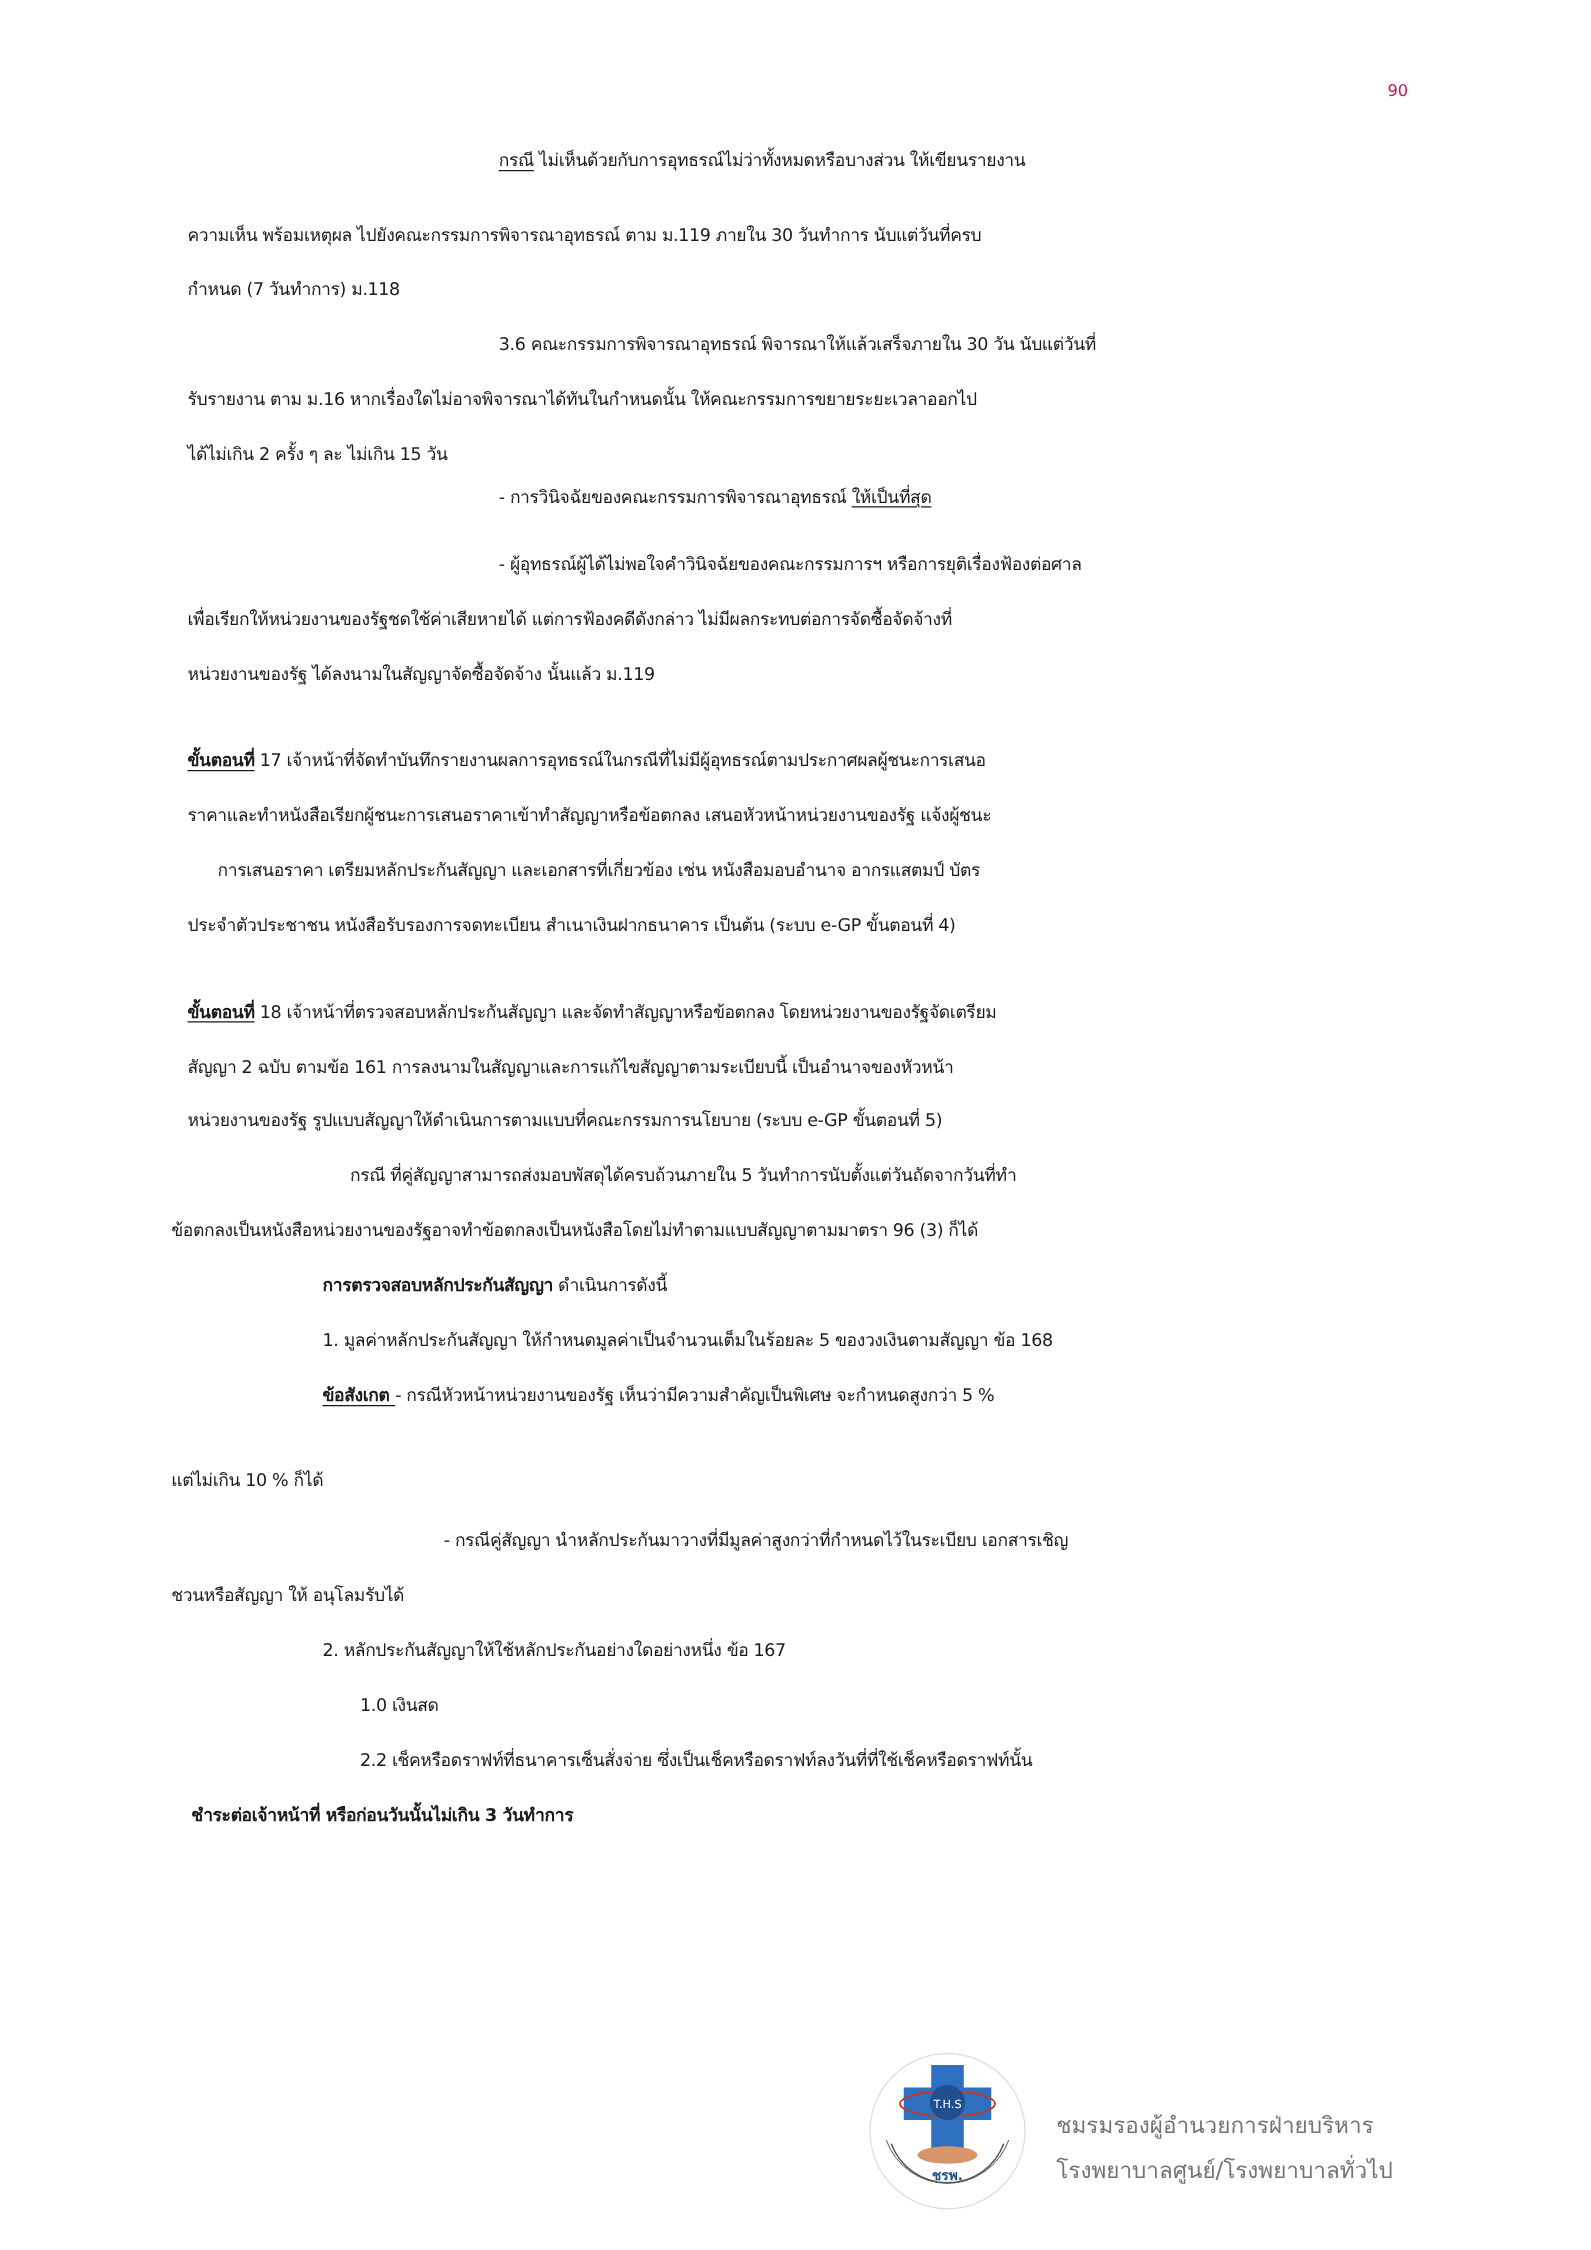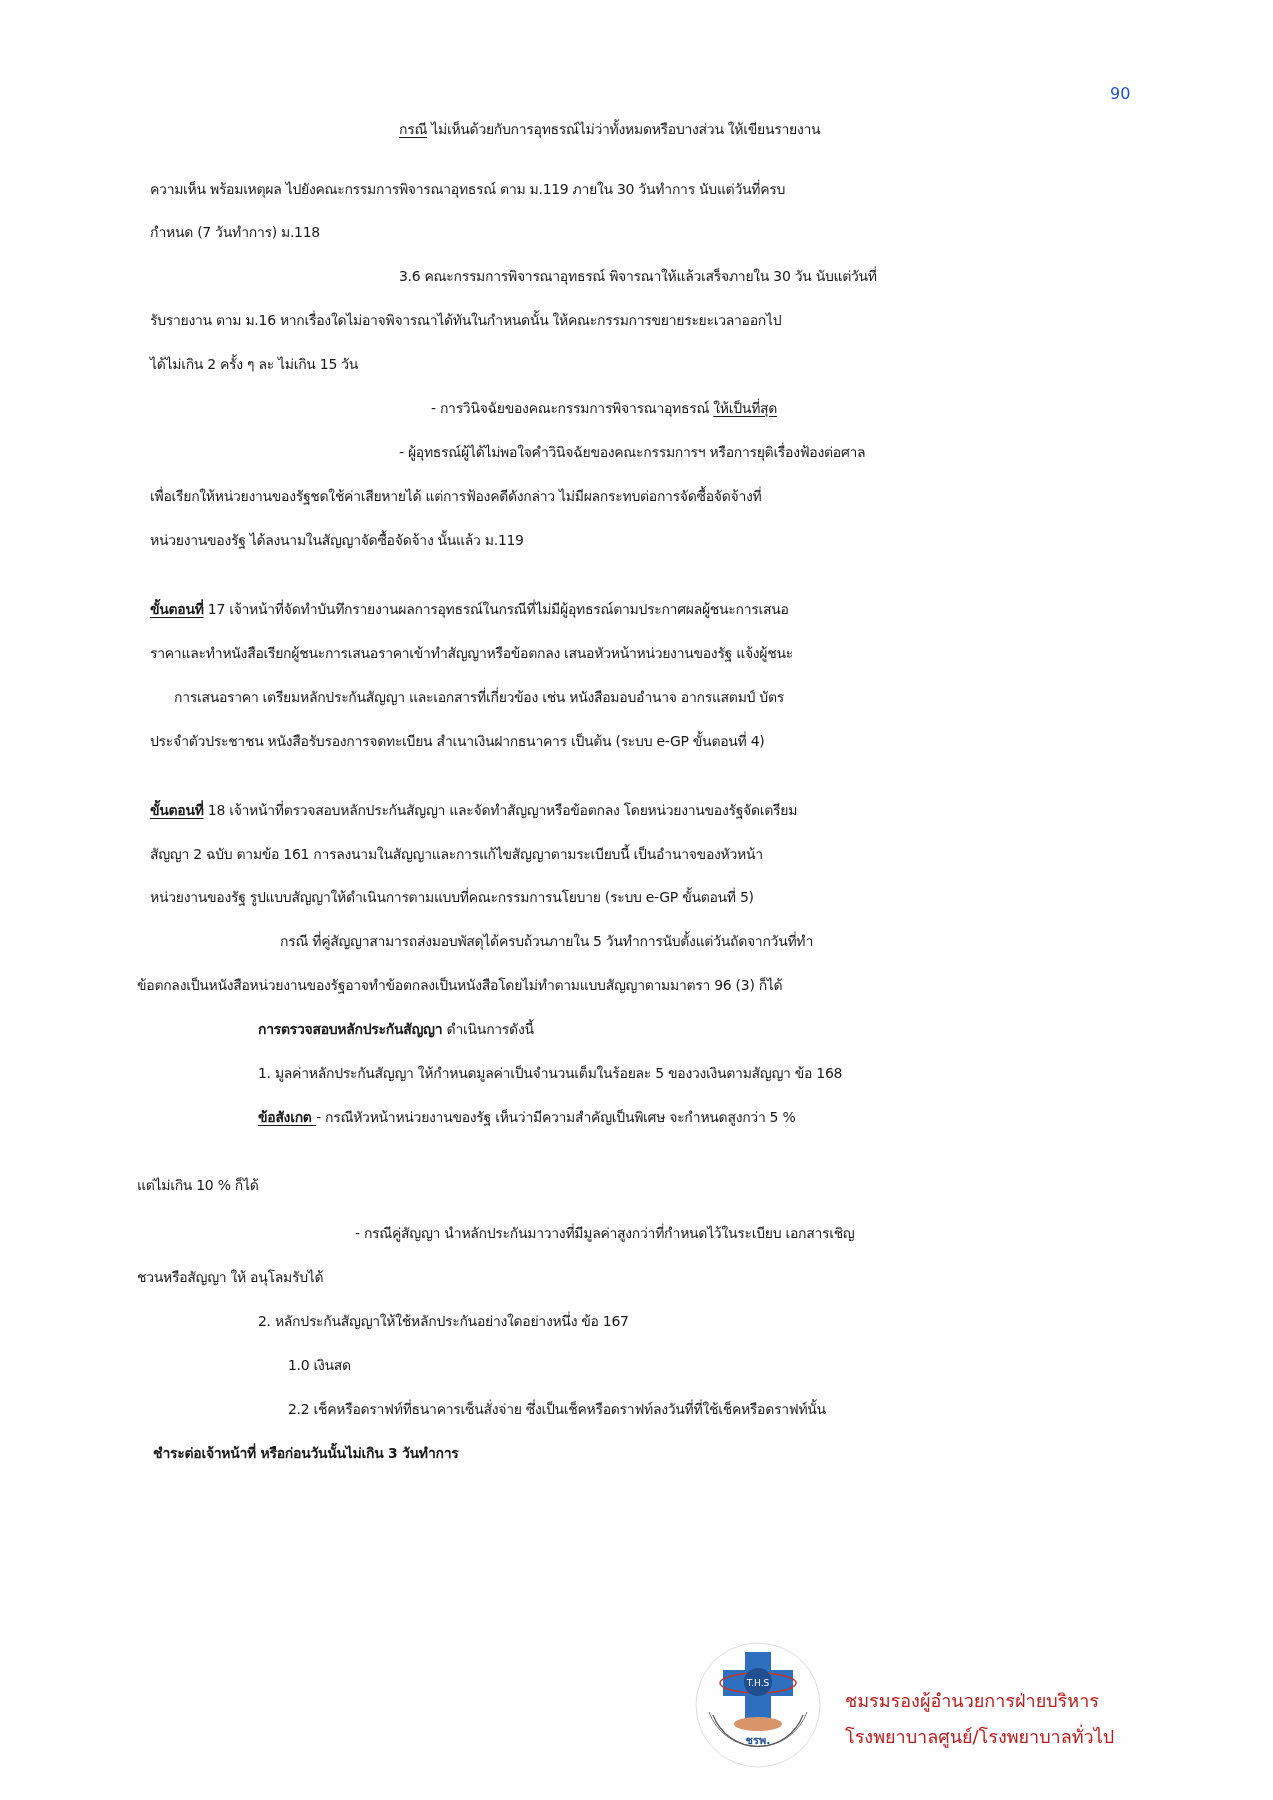--- a/index.html
+++ b/index.html
@@ -2,50 +2,50 @@
 <html><head>
 <meta charset="utf-8">
 <style>
   html, body { margin: 0; padding: 0; background: #ffffff; }
   body {
     width: 1273px; height: 1800px; position: relative; overflow: hidden;
     font-family: "DejaVu Sans", "Liberation Sans", sans-serif;
     color: #1a1a1a;
   }
   .page-number {
-    position: absolute; left: 1110px; top: 84px;
-    font-size: 16px; color: #1d4ed8;
+    position: absolute; left: 1110px; top: 66px;
+    font-size: 13px; color: #be185d;
   }
   .line {
     position: absolute; white-space: nowrap;
     font-size: 14px; line-height: 26px; letter-spacing: -0.3px;
   }
   .u { text-decoration: underline; text-underline-offset: 3px; }
   .b { font-weight: bold; }
   .footer-text {
-    position: absolute; left: 845px; font-size: 18px; line-height: 26px; white-space: nowrap; color: #b91c1c;
+    position: absolute; left: 845px; font-size: 18px; line-height: 26px; white-space: nowrap; color: #737373;
   }
   .logo {
     position: absolute; left: 693px; top: 1640px; width: 130px; height: 130px;
   }
 </style>
 </head>
 <body>
 
 <div class="page-number">90</div>
 
 <div class="line" style="left:399px; top:116px;">
   <span class="u">กรณี</span><span>  ไม่เห็นด้วยกับการอุทธรณ์ไม่ว่าทั้งหมดหรือบางส่วน ให้เขียนรายงาน</span>
 </div>
 <div class="line" style="left:150px; top:176px;">ความเห็น พร้อมเหตุผล ไปยังคณะกรรมการพิจารณาอุทธรณ์ ตาม ม.119 ภายใน 30 วันทำการ นับแต่วันที่ครบ</div>
 <div class="line" style="left:150px; top:219px;">กำหนด (7 วันทำการ) ม.118</div>
 <div class="line" style="left:399px; top:263px;">3.6 คณะกรรมการพิจารณาอุทธรณ์ พิจารณาให้แล้วเสร็จภายใน 30 วัน นับแต่วันที่</div>
 <div class="line" style="left:150px; top:307px;">รับรายงาน ตาม ม.16 หากเรื่องใดไม่อาจพิจารณาได้ทันในกำหนดนั้น ให้คณะกรรมการขยายระยะเวลาออกไป</div>
 <div class="line" style="left:150px; top:351px;">ได้ไม่เกิน 2 ครั้ง ๆ ละ ไม่เกิน 15 วัน</div>
-<div class="line" style="left:399px; top:395px;margin-left:32px;">
+<div class="line" style="left:399px; top:385px;">
   <span>- การวินิจฉัยของคณะกรรมการพิจารณาอุทธรณ์ </span><span class="u">ให้เป็นที่สุด</span>
 </div>
 <div class="line" style="left:399px; top:439px;">- ผู้อุทธรณ์ผู้ได้ไม่พอใจคำวินิจฉัยของคณะกรรมการฯ หรือการยุติเรื่องฟ้องต่อศาล</div>
 <div class="line" style="left:150px; top:483px;">เพื่อเรียกให้หน่วยงานของรัฐชดใช้ค่าเสียหายได้ แต่การฟ้องคดีดังกล่าว ไม่มีผลกระทบต่อการจัดซื้อจัดจ้างที่</div>
 <div class="line" style="left:150px; top:527px;">หน่วยงานของรัฐ ได้ลงนามในสัญญาจัดซื้อจัดจ้าง นั้นแล้ว ม.119</div>
 
 <div class="line" style="left:150px; top:596px;">
   <span class="u b">ขั้นตอนที่</span><span> 17 เจ้าหน้าที่จัดทำบันทึกรายงานผลการอุทธรณ์ในกรณีที่ไม่มีผู้อุทธรณ์ตามประกาศผลผู้ชนะการเสนอ</span>
 </div>
 <div class="line" style="left:150px; top:640px;">ราคาและทำหนังสือเรียกผู้ชนะการเสนอราคาเข้าทำสัญญาหรือข้อตกลง เสนอหัวหน้าหน่วยงานของรัฐ แจ้งผู้ชนะ</div>

